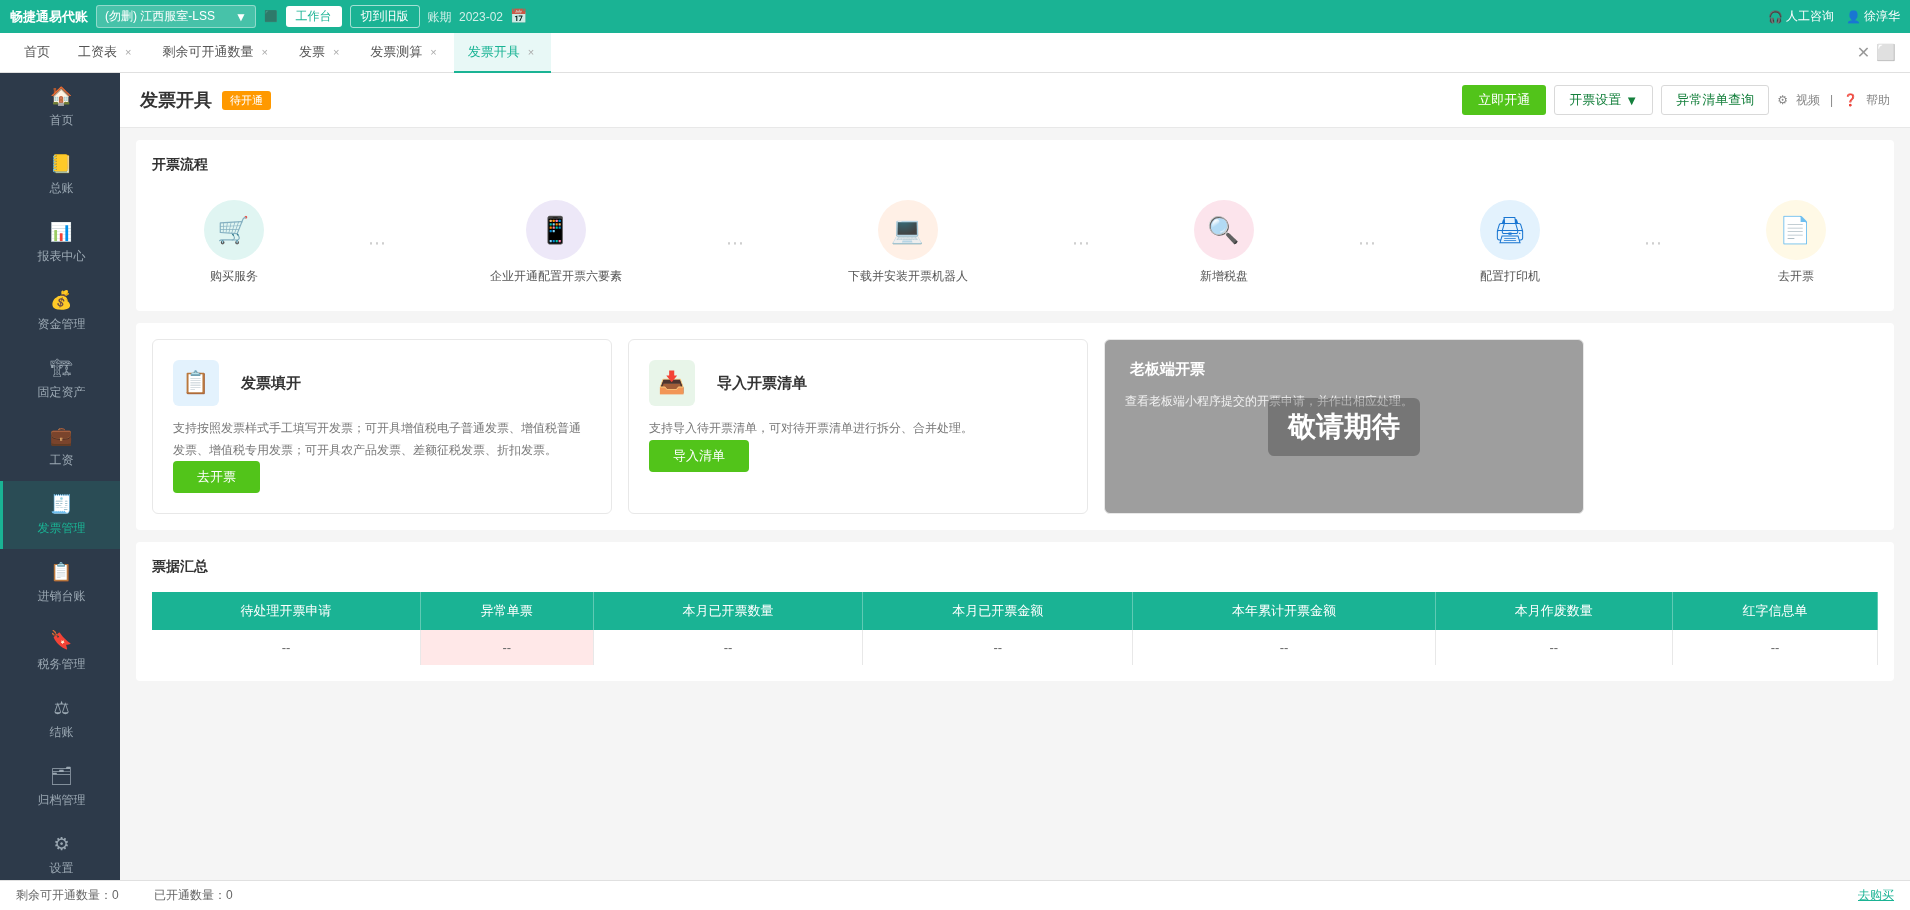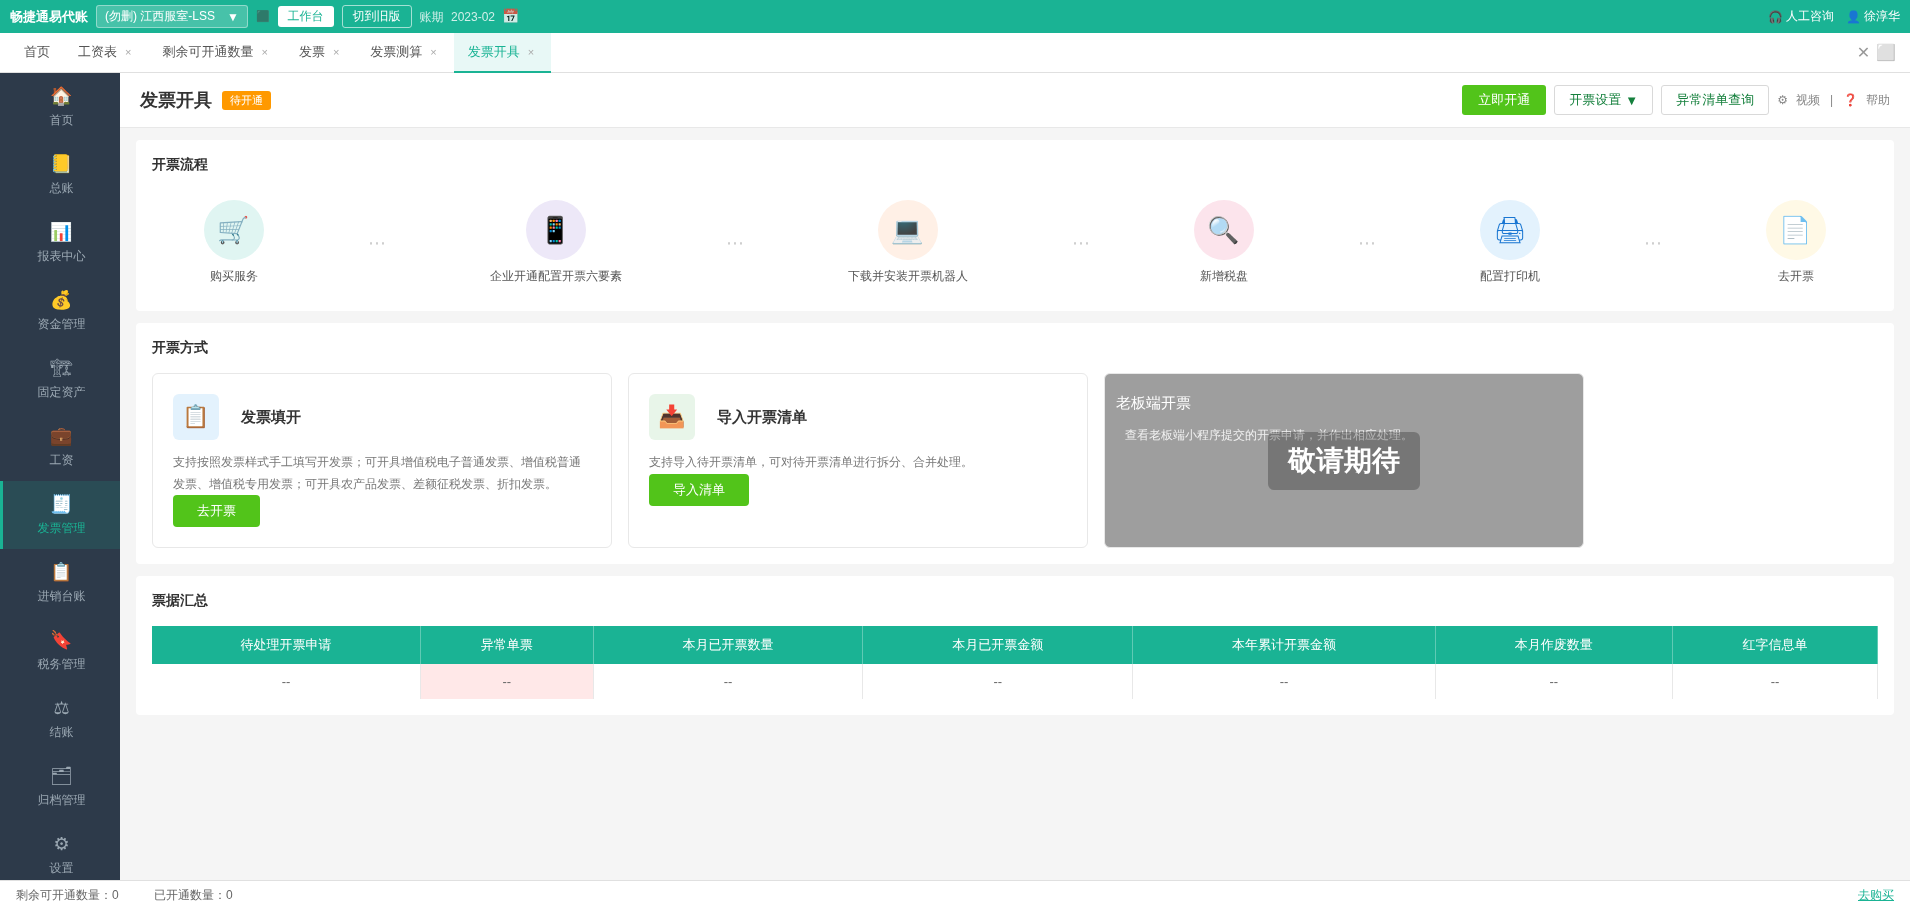--- a/index.html
+++ b/index.html
@@ -2,21 +2,21 @@
 <html><head>
   <meta charset="utf-8">
   <style>
     * { box-sizing: border-box; margin: 0; padding: 0; }
     body { font-family: 'Microsoft YaHei', sans-serif; font-size: 13px; background: #f0f2f5; color: #333; display: flex; flex-direction: column; height: 910px; overflow: hidden; }
 
     
     .top-bar { background: #1ab394; height: 33px; display: flex; align-items: center; justify-content: space-between; padding: 0 10px; color: #fff; font-size: 12px; flex-shrink: 0; }
     .top-bar-left { display: flex; align-items: center; gap: 8px; }
     .app-name { font-size: 13px; font-weight: bold; color: #fff; }
-    .company-selector { background: rgba(255,255,255,0.2); border: 1px solid rgba(255,255,255,0.4); color: #fff; padding: 2px 8px; border-radius: 3px; font-size: 12px; cursor: pointer; display: flex; align-items: center; gap: 12px; }
+    .company-selector { background: rgba(255,255,255,0.2); border: 1px solid rgba(255,255,255,0.4); color: #fff; padding: 2px 8px; border-radius: 3px; font-size: 12px; cursor: pointer; display: flex; align-items: center; gap: 20px; }
     .top-bar-right { display: flex; align-items: center; gap: 12px; font-size: 12px; }
     .workspace-btn { background: #fff; color: #1ab394; border: none; padding: 2px 10px; border-radius: 3px; cursor: pointer; font-size: 12px; }
     .icon-btn { color: #fff; cursor: pointer; font-size: 12px; display: flex; align-items: center; gap: 3px; }
 
     
     .nav-tabs { background: #fff; height: 40px; display: flex; align-items: center; padding: 0 10px; border-bottom: 1px solid #e0e0e0; flex-shrink: 0; gap: 0; }
     .nav-tab { height: 40px; display: flex; align-items: center; padding: 0 14px; cursor: pointer; font-size: 13px; color: #555; border-bottom: 2px solid transparent; white-space: nowrap; gap: 5px; }
     .nav-tab.active { color: #1ab394; border-bottom: 2px solid #1ab394; background: #e8f8f6; }
     .nav-tab .close-x { color: #aaa; font-size: 11px; cursor: pointer; padding: 1px 3px; border-radius: 2px; }
     .tab-close-area { margin-left: auto; display: flex; align-items: center; gap: 6px; padding-right: 4px; }
@@ -65,21 +65,21 @@
     
     .methods-row { display: flex; gap: 16px; }
     .method-card { border: 1px solid #e8e8e8; border-radius: 6px; padding: 20px; flex: 1; max-width: 460px; }
     .method-card-header { display: flex; align-items: center; gap: 10px; margin-bottom: 12px; }
     .method-icon { width: 46px; height: 46px; background: #e3f2fd; border-radius: 6px; display: flex; align-items: center; justify-content: center; font-size: 22px; color: #1976d2; }
     .method-title { font-size: 15px; font-weight: bold; color: #333; margin-left: 12px; }
     .method-desc { font-size: 12px; color: #777; line-height: 1.8; }
     .btn-green { background: #52c41a; color: #fff; border: none; padding: 7px 24px; border-radius: 4px; cursor: pointer; font-size: 13px; }
 
     .method-card-old { border: 1px solid #e8e8e8; border-radius: 6px; flex: 1; max-width: 480px; background: #9e9e9e; position: relative; overflow: hidden; display: flex; flex-direction: column; }
-    .method-card-old-header { padding: 20px 11px 12px; color: #fff; font-size: 15px; font-weight: normal; }
+    .method-card-old-header { padding: 20px 25px 12px; color: #fff; font-size: 15px; font-weight: bold; }
     .method-card-old-desc { padding: 0 20px; font-size: 12px; color: rgba(255,255,255,0.85); line-height: 1.7; }
     .coming-soon { position: absolute; top: 50%; left: 50%; transform: translate(-50%, -50%); font-size: 28px; font-weight: bold; color: #fff; background: rgba(0,0,0,0.25); padding: 10px 20px; border-radius: 6px; white-space: nowrap; }
 
     
     .summary-table { width: 100%; border-collapse: collapse; }
     .summary-table th { background: #1ab394; color: #fff; text-align: center; padding: 10px 8px; font-size: 13px; font-weight: normal; border-right: 1px solid rgba(255,255,255,0.3); }
     .summary-table td { text-align: center; padding: 10px 8px; font-size: 13px; color: #666; border-right: 1px solid #e8e8e8; background: #fff; }
     .summary-table .highlight-cell { background: #ffe8e8; }
 
     
@@ -254,21 +254,20 @@
         </div>
         <span class="flow-arrow">⋯</span>
         <div class="flow-step">
           <div class="flow-step-icon icon-bg-yellow">📄</div>
           <span class="flow-step-label">去开票</span>
         </div>
       </div>
     </div>
 
     <div class="section">
-      <div class="section-title">开票方式</div>
       <div class="methods-row">
 
         <div class="method-card">
           <div class="method-card-header">
             <div class="method-icon">📋</div>
             <span class="method-title">发票填开</span>
           </div>
           <div class="method-desc">支持按照发票样式手工填写开发票；可开具增值税电子普通发票、增值税普通发票、增值税专用发票；可开具农产品发票、差额征税发票、折扣发票。</div>
           <button class="btn-green">去开票</button>
         </div>

